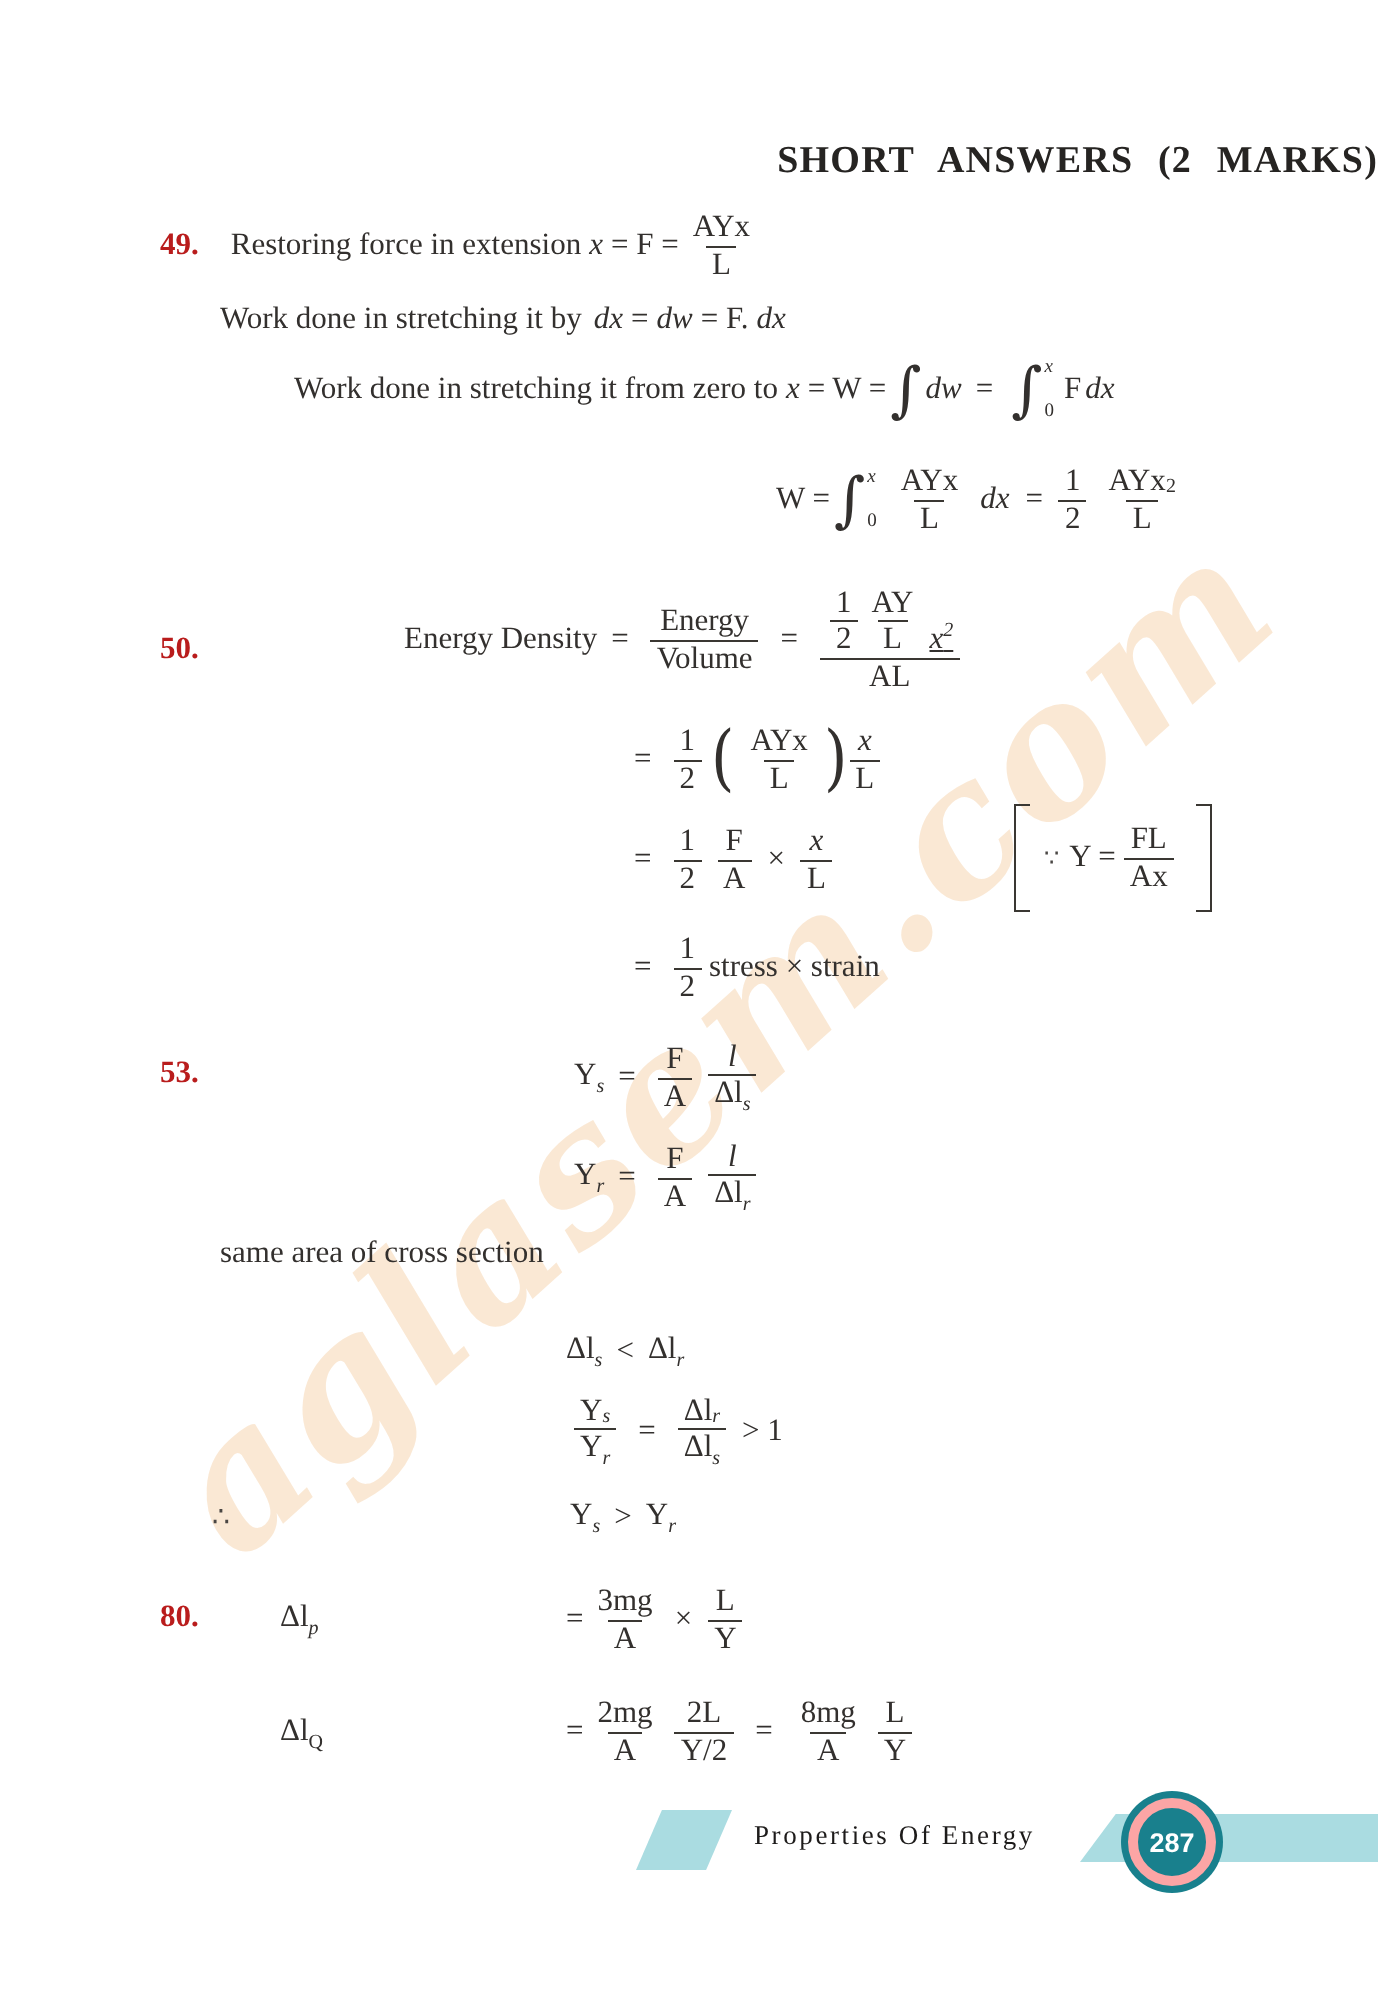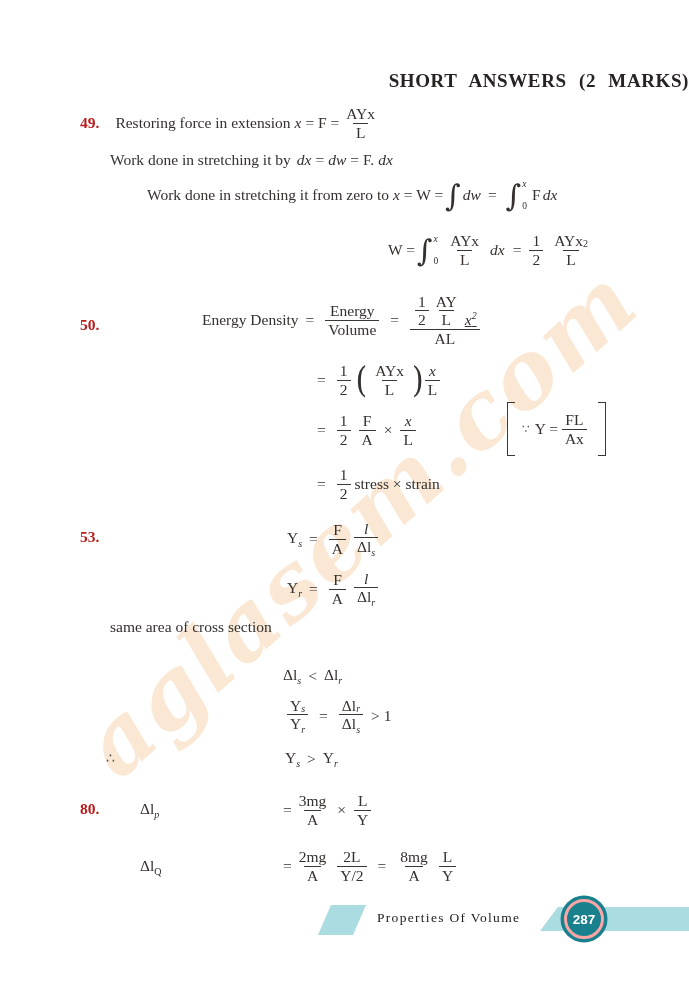--- a/index.html
+++ b/index.html
@@ -33,21 +33,21 @@
     transform:rotate(-42deg);transform-origin:center;
     font-family:"DejaVu Serif",serif;font-style:italic;font-weight:bold;
     font-size:92px;letter-spacing:3px;color:rgba(244,203,160,0.45);z-index:1;pointer-events:none;
   }
   .f-para{position:absolute;left:318px;top:905px;width:48px;height:30px;background:#aadce1;
     clip-path:polygon(27% 0,100% 0,73% 100%,0 100%);z-index:2;}
   .f-label{position:absolute;left:377px;top:910px;font-size:13.5px;letter-spacing:1.3px;color:#1d1b1a;z-index:2;}
   .f-band{position:absolute;left:540px;top:907px;width:149px;height:24px;background:#aadce1;
     clip-path:polygon(12% 0,100% 0,100% 100%,0 100%);z-index:2;}
   .f-badge{position:absolute;left:564px;top:899px;width:34px;height:34px;background:#19808d;
-    border:3px solid #fca5a5;border-radius:50%;box-shadow:0 0 0 3.5px #19808d;
+    border:5px solid #fca5a5;border-radius:50%;box-shadow:0 0 0 3.5px #19808d;
     display:flex;align-items:center;justify-content:center;color:#fff;font-weight:bold;
     font-size:13.5px;font-family:"Liberation Sans",sans-serif;z-index:3;}
   .therefore{position:absolute;left:106px;top:750px;font-size:14px;color:#4a4744;z-index:2;}
 </style>
 </head>
 <body>
 
 <div class="page">
 
   <div class="watermark">aglasem.com</div>
@@ -312,17 +312,17 @@
       <span class="fn">8mg</span>
       <span class="fd">A</span>
     </span>
     <span class="frac">
       <span class="fn">L</span>
       <span class="fd">Y</span>
     </span>
   </div>
 
   <div class="f-para"></div>
-  <div class="f-label">Properties Of Volume</div>
+  <div class="f-label">Properties Of Energy</div>
   <div class="f-band"></div>
   <div class="f-badge">287</div>
 
 </div>
 
 </body></html>

